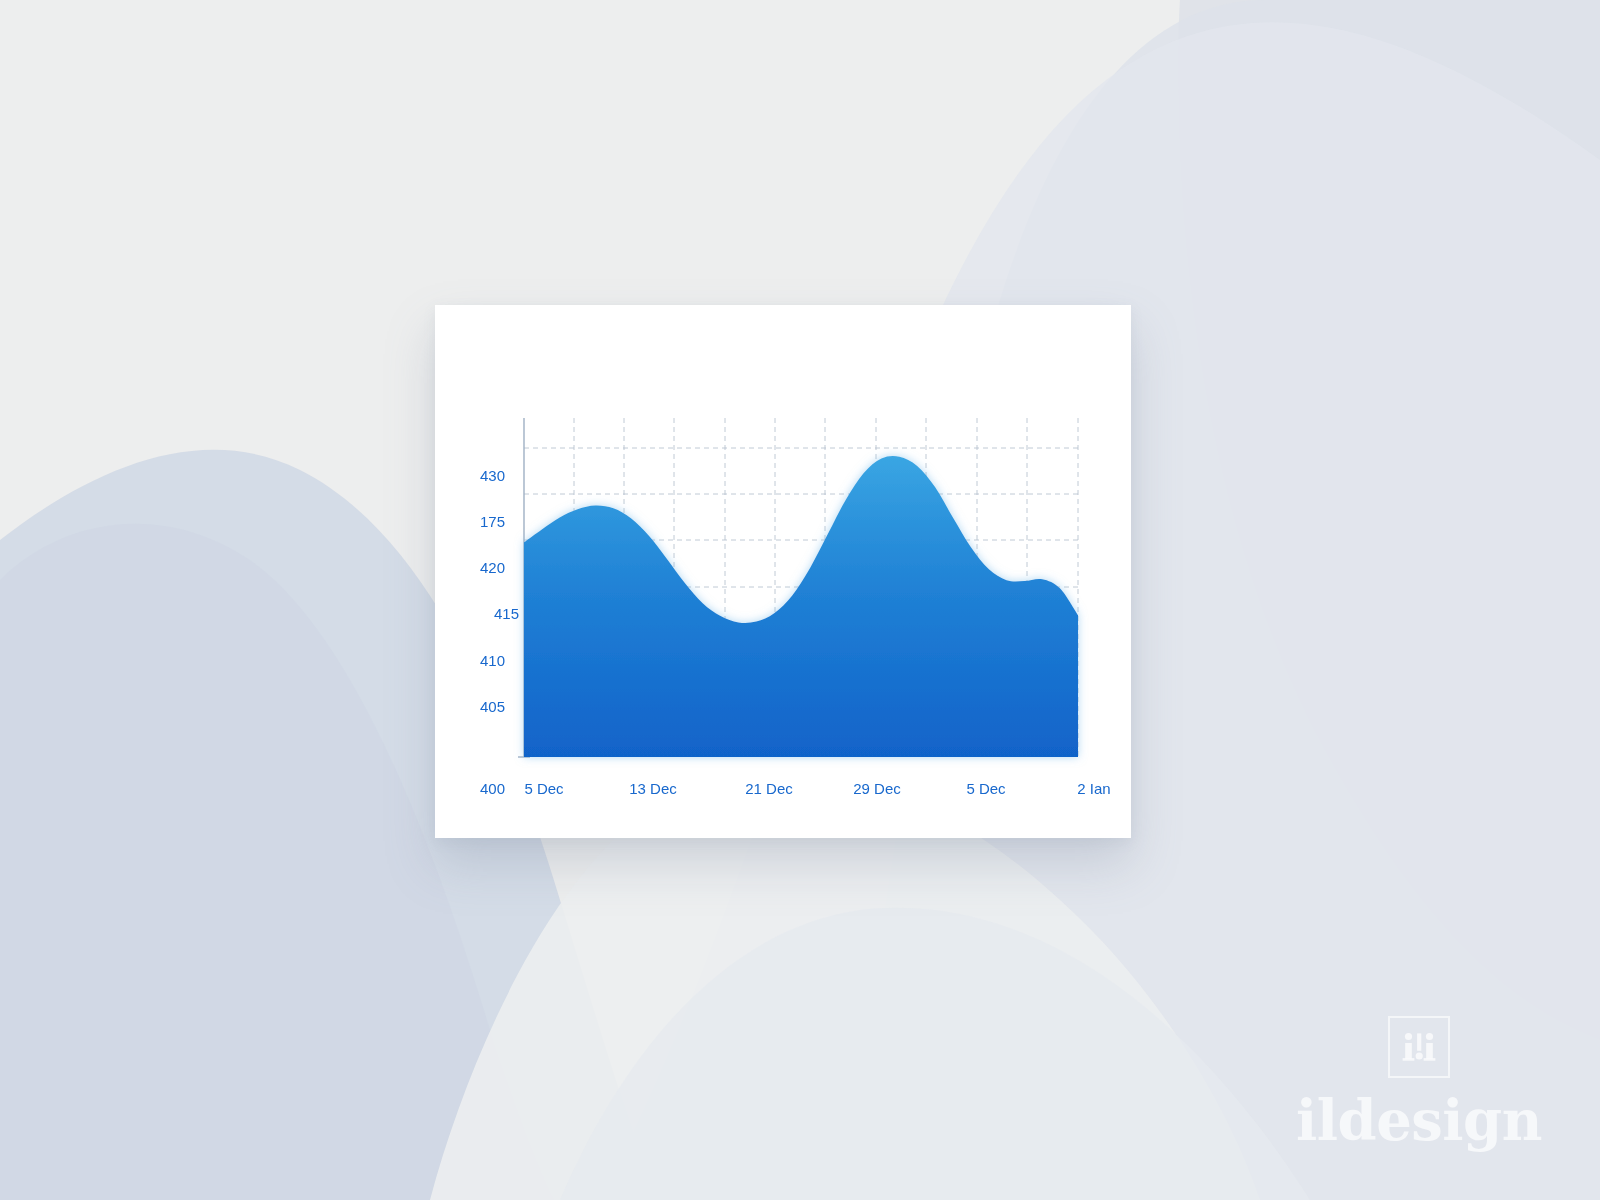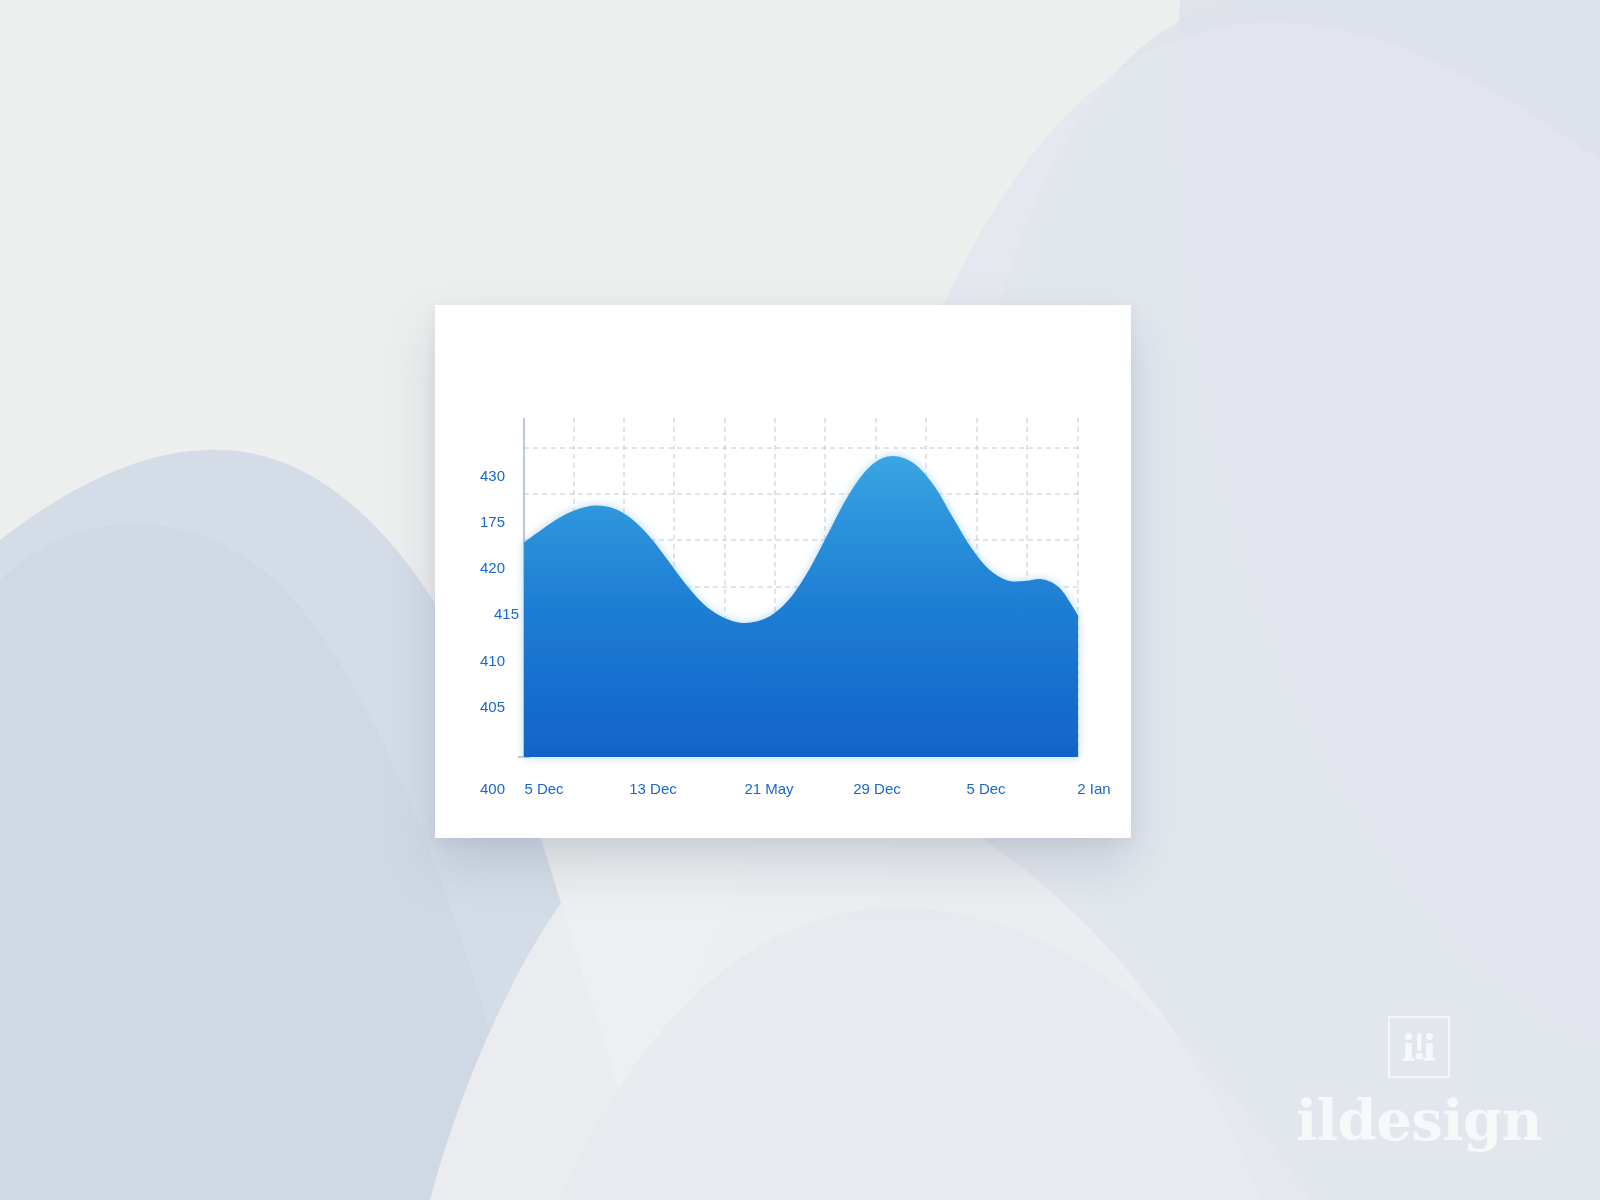--- a/index.html
+++ b/index.html
@@ -171,21 +171,21 @@
     <div class="axis-label y-label" style="left:34px; top:448px; width:36px;margin-top:35px;">400</div>
     <div class="axis-label y-label" style="left:34px; top:401px; width:36px;">405</div>
     <div class="axis-label y-label" style="left:34px; top:355px; width:36px;">410</div>
     <div class="axis-label y-label" style="left:48px; top:308px; width:36px;text-align:right;">415</div>
     <div class="axis-label y-label" style="left:34px; top:262px; width:36px;">420</div>
     <div class="axis-label y-label" style="left:34px; top:216px; width:36px;">175</div>
     <div class="axis-label y-label" style="left:34px; top:170px; width:36px;">430</div>
 
     <div class="axis-label x-label" style="left:89px; top:475px;">5 Dec</div>
     <div class="axis-label x-label" style="left:198px; top:475px;">13 Dec</div>
-    <div class="axis-label x-label" style="left:314px; top:475px;">21 May</div>
+    <div class="axis-label x-label" style="left:314px; top:475px;">21 Dec</div>
     <div class="axis-label x-label" style="left:422px; top:475px;">29 Dec</div>
     <div class="axis-label x-label" style="left:531px; top:475px;">5 Dec</div>
     <div class="axis-label x-label" style="left:639px; top:475px;">2 Ian</div>
   </div>
 </div>
 
 <div id="watermark">
   <div id="wm-mark">
     <svg width="36" height="36" viewBox="0 0 36 36" aria-hidden="true">
       <g fill="rgba(255,255,255,0.72)">

